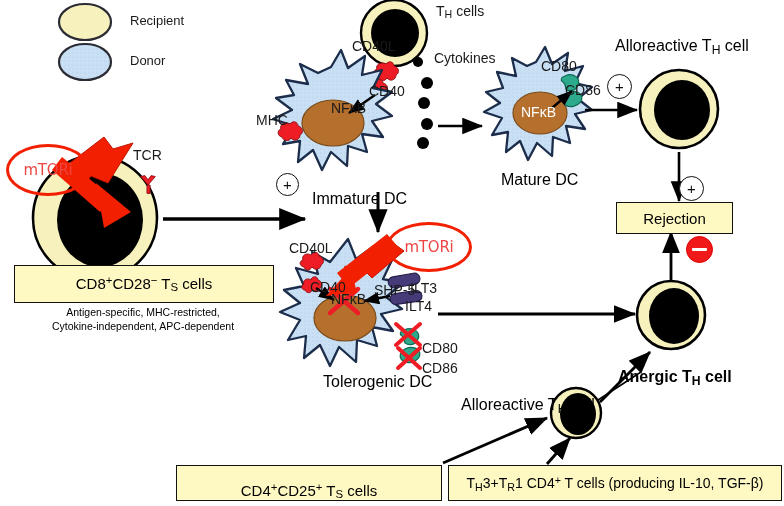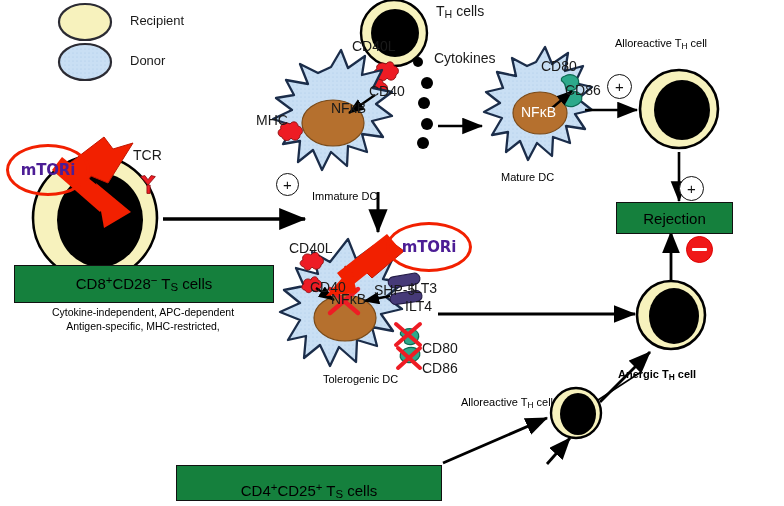--- a/index.html
+++ b/index.html
@@ -6,35 +6,35 @@
   body{width:784px;height:506px;position:relative;overflow:hidden;
        font-family:"Liberation Sans","DejaVu Sans",sans-serif;color:#000;}
   #stage{position:absolute;left:0;top:0;width:784px;height:506px;}
   .lbl{position:absolute;font-size:11px;line-height:1.05;white-space:nowrap;color:#1a1a1a;}
   .lbl.sm{font-size:14px;}
   .sub{vertical-align:-0.22em;font-size:0.76em;}
   .sup{vertical-align:0.42em;font-size:0.76em;}
   
   .legend-txt{font-size:13px;text-align:center;}
   
-  .box{position:absolute;border:1.6px solid #111;background:#15803d;
+  .box{position:absolute;border:1.6px solid #111;background:#fef9c3;
        display:flex;align-items:center;justify-content:center;text-align:center;}
   .boxtxt{font-size:15px;white-space:nowrap;}
-  .cap{position:absolute;font-size:11px;text-align:center;white-space:nowrap;}
+  .cap{position:absolute;font-size:16px;text-align:center;white-space:nowrap;}
   .caption2{position:absolute;font-size:10.5px;text-align:center;line-height:1.35;}
   
   .pm{position:absolute;border-radius:50%;display:flex;align-items:center;
       justify-content:center;font-size:15px;line-height:1;}
   .plus{border:1.6px solid #111;background:#fff;color:#111;font-weight:400;}
   .minus{background:#f01818;color:#fff;border:1px solid #d00;}
   .minus i{display:block;width:62%;height:3.2px;background:#fff;border-radius:1px;}
   
   .mtor{position:absolute;border:3px solid #f22000;border-radius:50%;
         display:flex;align-items:center;justify-content:center;background:transparent;}
-  .mtor span{font-size:15px;font-weight:bold;color:#4c1d95;
+  .mtor span{font-size:15px;font-weight:normal;color:#ef4444;
              font-family:"DejaVu Sans",sans-serif;letter-spacing:-0.2px;}
   svg{position:absolute;left:0;top:0;overflow:visible;}
 </style>
 </head>
 <body>
 
 <div id="stage">
 
   <svg width="784" height="506" viewBox="0 0 784 506">
     <defs>
@@ -257,26 +257,29 @@
   <div class="pm plus" style="left:607px;top:74px;width:23px;height:23px;">+</div>
   <div class="pm plus" style="left:679px;top:176px;width:23px;height:23px;">+</div>
   <div class="pm minus" style="left:686px;top:236px;width:25px;height:25px;">
       <i></i>
     </div>
 
   <div class="box" style="left:14px;top:265px;width:258px;height:36px;">
     <span class="boxtxt">CD8<span class="sup">+</span>CD28<span class="sup">−</span> T<span class="sub">S</span> cells</span>
   </div>
   <div class="caption2" style="left:14px;top:305px;width:258px;">
+    <div>Antigen-specific, MHC-restricted,</div>
     <div>Cytokine-independent, APC-dependent</div>
-    <div>Antigen-specific, MHC-restricted,</div>
   </div>
 
   <div class="box" style="left:616px;top:202px;width:115px;height:30px;">
     <span class="boxtxt">Rejection</span>
   </div>
 
   <div class="box" style="left:176px;top:465px;width:264px;height:34px;align-items:flex-end;">
     <span class="boxtxt">CD4<span class="sup">+</span>CD25<span class="sup">+</span> T<span class="sub">S</span> cells</span>
   </div>
 
+  <div class="box" style="left:448px;top:465px;width:332px;height:34px;">
+    <span class="boxtxt" style="font-size:14px;">T<span class="sub">H</span>3+T<span class="sub">R</span>1 CD4<span class="sup">+</span> T cells (producing IL-10, TGF-β)</span>
+  </div>
 
 </div>
 
 </body></html>

